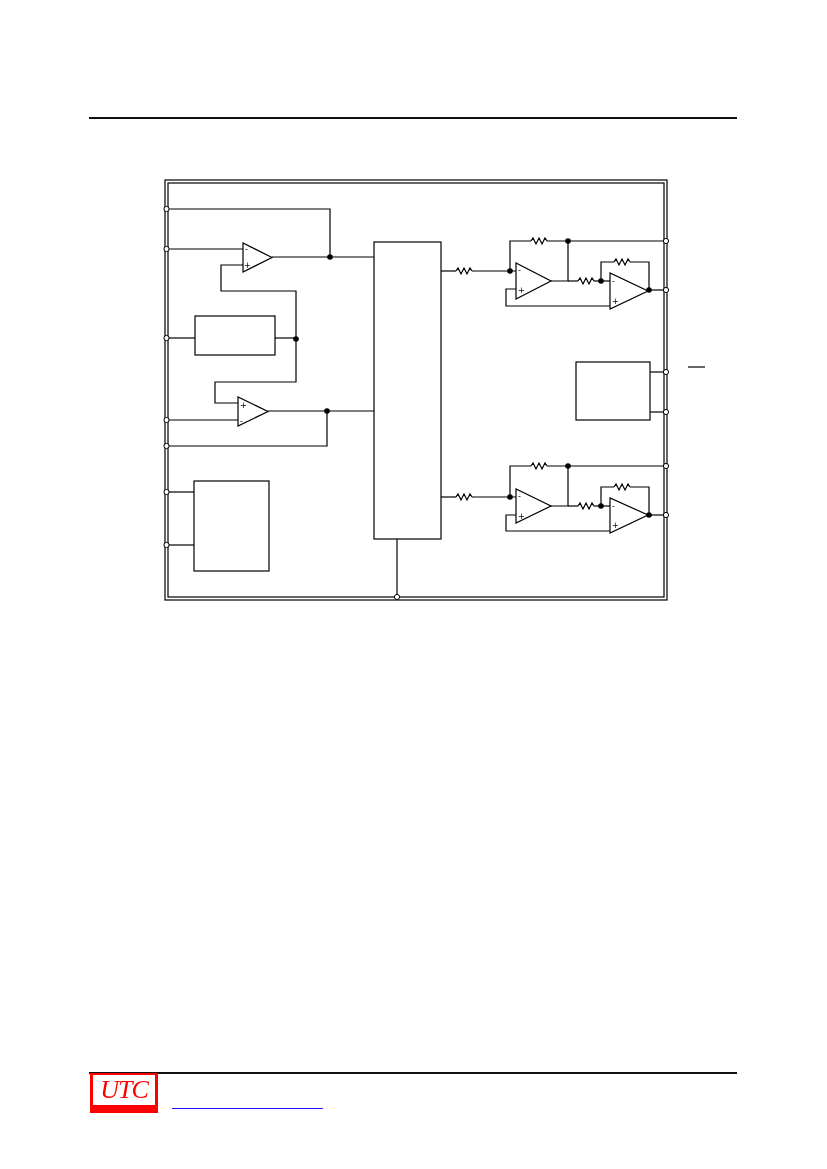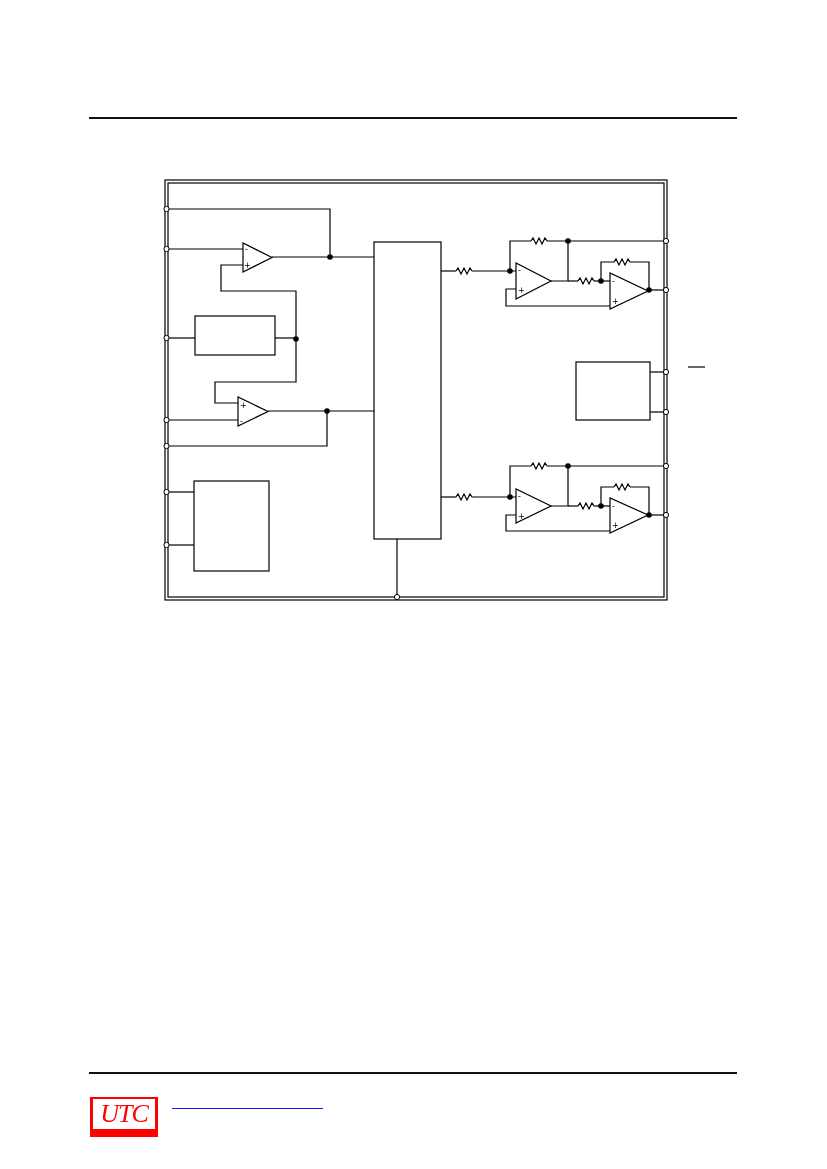--- a/index.html
+++ b/index.html
@@ -1,21 +1,21 @@
 <!DOCTYPE html>
 <html><head>
   <meta charset="utf-8">
   <style>
     html, body { margin: 0; padding: 0; background: #ffffff; }
     body { width: 827px; height: 1169px; position: relative; overflow: hidden;
            font-family: "Liberation Serif", serif; }
     .page { position: absolute; left: 0; top: 0; width: 827px; height: 1169px; }
     .header-rule { position: absolute; left: 89px; top: 117px; width: 648px; height: 2px; background: #111; }
     .footer-rule { position: absolute; left: 89px; top: 1072px; width: 648px; height: 2px; background: #111; }
-    .logo { position: absolute; left: 90px; top: 1073px; width: 68px; height: 40px; background: #ff0000; margin-top: 24px; }
+    .logo { position: absolute; left: 90px; top: 1073px; width: 68px; height: 40px; background: #ff0000; }
     .logo-inner { position: absolute; left: 3px; top: 2px; width: 62px; height: 30px; background: #ffffff;
                   color: #ff0000; font-family: "Liberation Serif", serif; font-style: italic; font-weight: normal;
                   font-size: 26px; line-height: 30px; text-align: center; letter-spacing: -1px; }
     .footer-link { position: absolute; left: 172px; top: 1094px; width: 151px; height: 14px;
                    border-bottom: 1px solid #1a1aff; color: #1a1aff; font-size: 12px; }
     svg.diagram { position: absolute; left: 0; top: 0; }
   </style>
 </head>
 <body>
 

